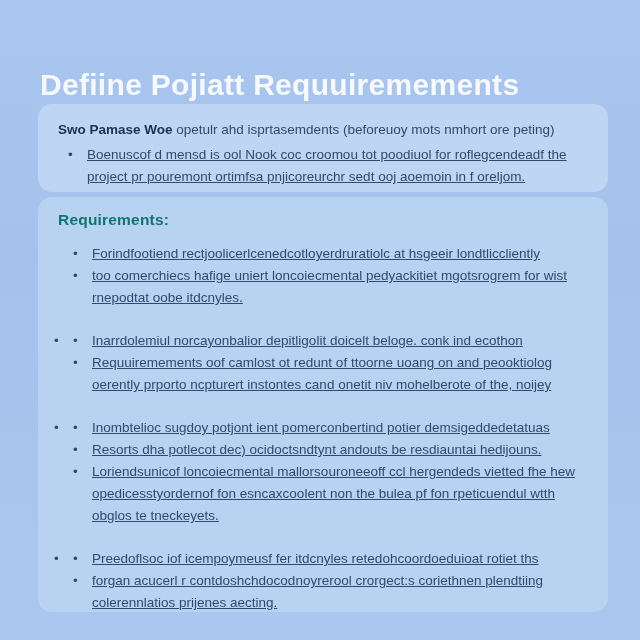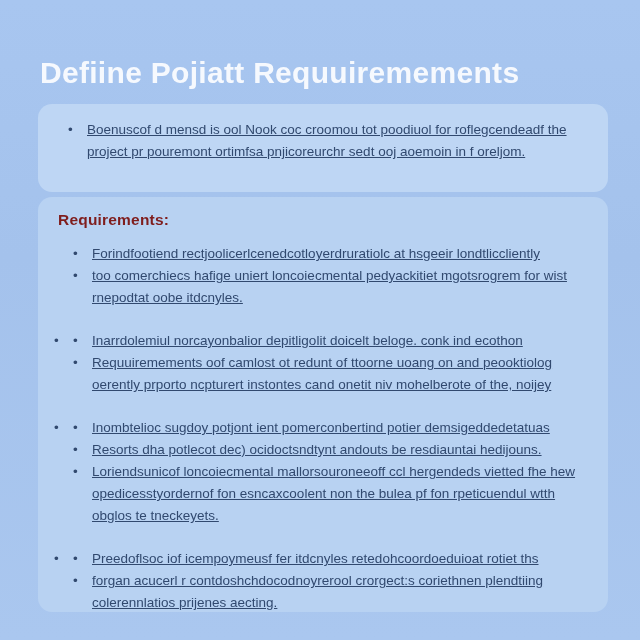--- a/index.html
+++ b/index.html
@@ -3,60 +3,63 @@
 <meta charset="utf-8">
 <style>
   html,body{margin:0;padding:0;}
   body{
     width:640px;height:640px;position:relative;overflow:hidden;
     background:linear-gradient(180deg,#a8c6f0 0%,#a4c2ec 40%,#aac7ef 100%);
     font-family:"Liberation Sans",sans-serif;
     -webkit-font-smoothing:antialiased;
   }
   .page-title{
-    position:absolute;left:40px;top:36px;
+    position:absolute;left:40px;top:48px;
     font-size:30px;font-weight:bold;color:#f6f9fe;
     letter-spacing:0.3px;
   }
   .card{
     position:absolute;left:38px;width:570px;box-sizing:border-box;
     border-radius:14px;
   }
   .card-intro{
     top:104px;height:88px;background:#bed6f4;
     padding:15px 20px 0 20px;
   }
   .card-req{
     top:197px;height:415px;background:#b8d2f2;
     padding:14px 20px 0 16px;
   }
   .body-text{font-size:13.5px;line-height:22px;color:#31496f;}
   .lead{margin:0 0 3px 0;}
   .lead-bold{font-weight:bold;color:#1d2f52;}
   .req-heading{
-    font-size:15.5px;font-weight:bold;color:#7f1d1d;
+    font-size:15.5px;font-weight:bold;color:#0f766e;
     margin:0 0 14px 4px;letter-spacing:0.2px;
   }
   .group{margin:0 0 21px 0;}
   .bullet-row{display:flex;align-items:flex-start;margin:0;}
   .bullet-row .dot{
     flex:0 0 19px;text-align:left;color:#31496f;
     font-size:13.5px;line-height:22px;
   }
   .indent-1{margin-left:19px;}      
   .indent-cont{margin-left:38px;margin-top:6px;} 
   .intro-bullet{margin-left:10px;}
   .bullet-text{flex:1;text-decoration:underline;}
 </style>
 </head>
 <body>
 
 <h1 class="page-title">Defiine Pojiatt Requuiremements</h1>
 
 <section class="card card-intro">
+  <p class="body-text lead">
+    <span class="lead-bold">Swo Pamase Woe</span><span> opetulr ahd isprtasemdents (beforeuoy mots nmhort ore peting)</span>
+  </p>
   <div class="bullet-row body-text intro-bullet">
     <span class="dot">•</span>
     <span class="bullet-text">Boenuscof d mensd is ool Nook coc croomou tot poodiuol for roflegcendeadf the project pr pouremont ortimfsa pnjicoreurchr sedt ooj aoemoin in f oreljom.</span>
   </div>
 </section>
 
 <section class="card card-req">
   <h2 class="req-heading">Requirements:</h2>
 
   <div class="group">

